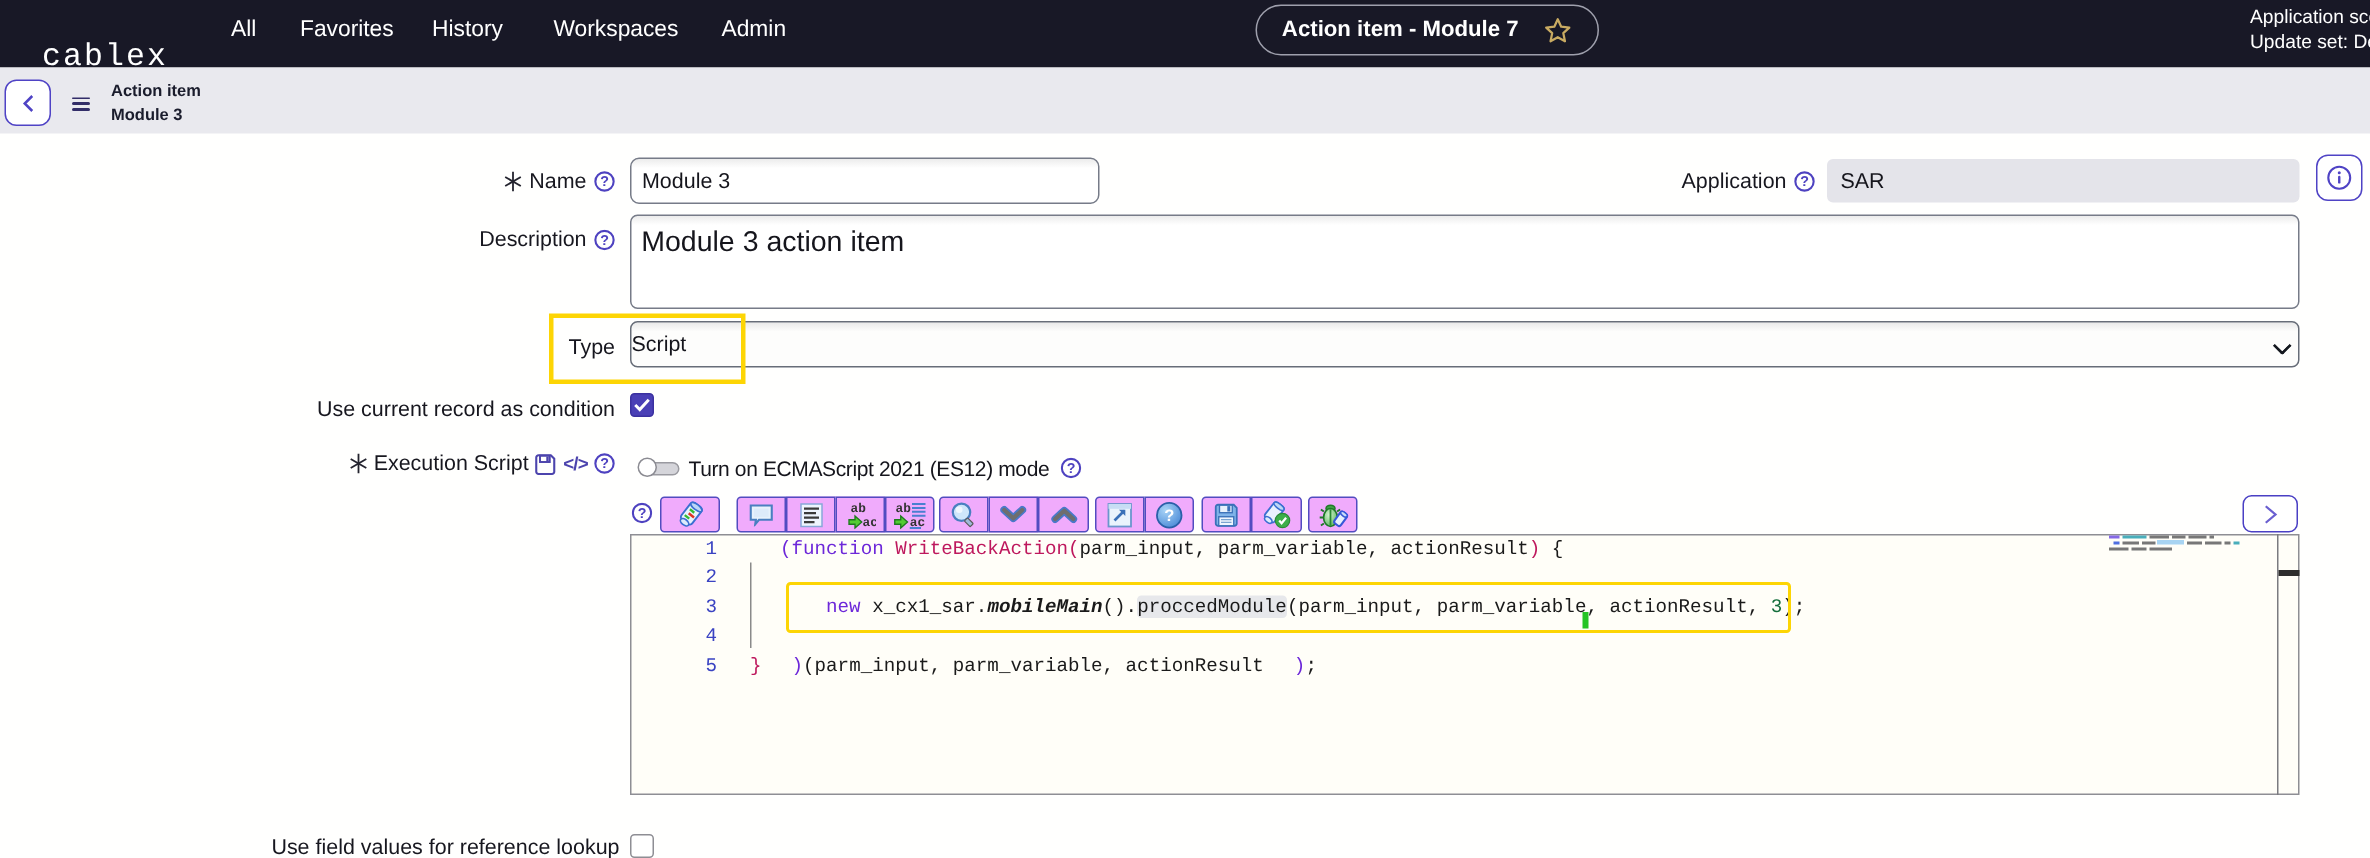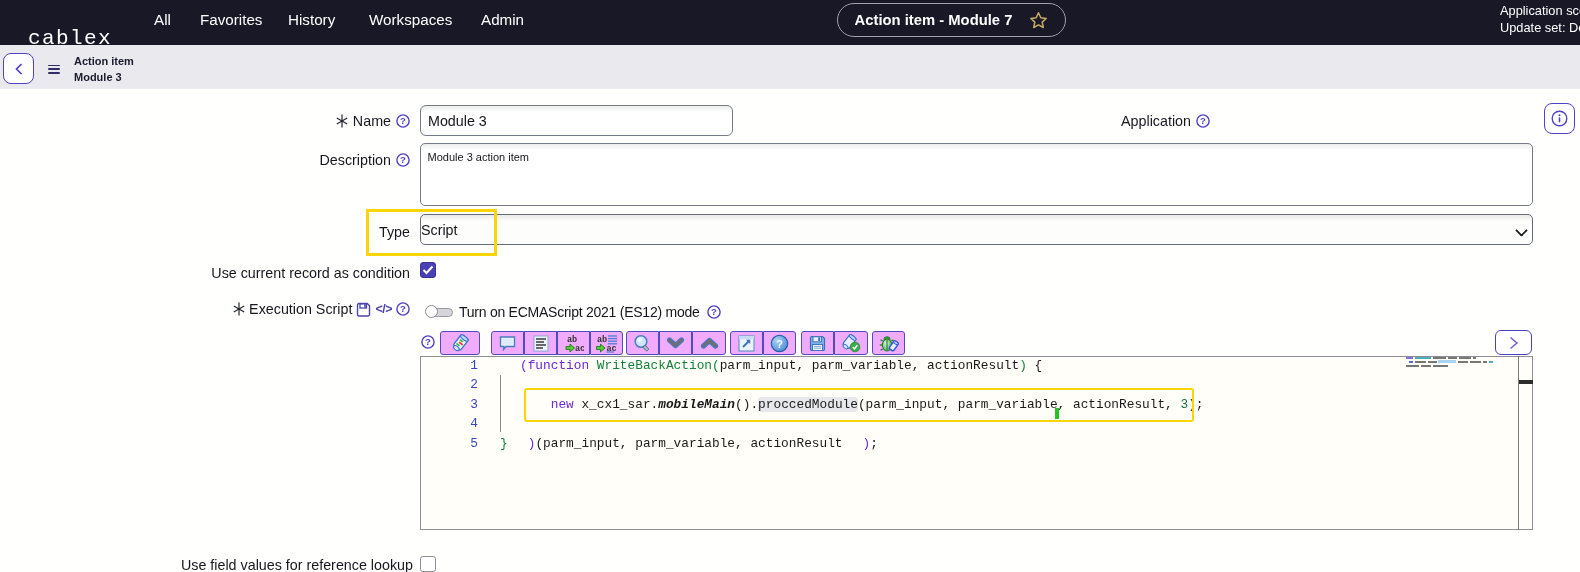--- a/index.html
+++ b/index.html
@@ -30,21 +30,21 @@
 
 
 .lbl { position:absolute; display:flex; align-items:center; justify-content:flex-end; gap:5px;
   font-size:14.3px; color:#17171f; white-space:nowrap; }
 .fld { position:absolute; font-size:14.3px; color:#15151c; display:flex; align-items:center; }
 .inpt { background:linear-gradient(#ececec, #fff 6px); border:1.2px solid #767b88; border-radius:6px; padding-left:7px; }
 #appfld { background:#e4e4ea; border-radius:4px; padding-left:9px; }
 #infobtn { position:absolute; left:1544px; top:103px; width:31px; height:31px; background:#fff;
   border:1.6px solid #4f43c5; border-radius:8px; display:flex; align-items:center; justify-content:center; }
 #descarea { position:absolute; left:420px; top:143px; width:1113px; height:63px; background:linear-gradient(#ececec, #fff 6px);
-  border:1.2px solid #767b88; border-radius:5px; font-size:11px; color:#15151c;
+  border:1.2px solid #767b88; border-radius:5px; font-size:19px; color:#15151c;
   padding:7px 0 0 6.5px; }
 #ybox1 { position:absolute; left:366px; top:209px; width:131px; height:47px; border:3px solid #fdd504; z-index:5; }
 #selbox { position:absolute; left:420px; top:214px; width:1113px; height:31px; background:linear-gradient(#e9e9e9, #fdfdfc 6px);
   border:1px solid #676d78; border-radius:5px; display:flex; align-items:center; 
   font-size:14.3px; color:#15151c; }
 #selchev { position:absolute; left:1517px; top:225.5px; width:9px; height:9px;
   border-right:2.6px solid #14181f; border-bottom:2.6px solid #14181f; transform:rotate(45deg); border-bottom-right-radius:2px; }
 .cbox { position:absolute; width:15.6px; height:15.6px; border-radius:3px; }
 #cb1 { left:420px; top:262px; background:#4a40b6; border:1px solid #3b31a0;
   display:flex; align-items:center; justify-content:center; }
@@ -67,21 +67,21 @@
   border:1.7px solid #4a40c4; border-radius:6px; display:flex; align-items:center; justify-content:center; }
 
 
 #editor { position:absolute; left:420px; top:356px; width:1113px; height:174px; background:#fffef8;
   border:1px solid #8e8e94; }
 #gut { position:absolute; left:420px; top:356px; width:58px; font-family:"Liberation Mono",monospace;
   font-size:12.8px; line-height:19.45px; text-align:right; color:#3a43c2; white-space:pre; }
 #code { position:absolute; left:500px; top:356px; font-family:"Liberation Mono",monospace;
   font-size:12.8px; line-height:19.45px; white-space:pre; color:#1a1a1a; }
 .kw { color:#6d28d9;margin-left:20px; }
-.fn { color:#15803d; }
+.fn { color:#be185d; }
 .num { color:#146e3c; }
 .selw { background:#e7e8eb; border-radius:3px; }
 #iguide { position:absolute; left:500px; top:375px; width:1px; height:57px; background:#8a8a8a; }
 #ybox2 { position:absolute; left:524px; top:387.5px; width:670px; height:34.5px; border:2.5px solid #fdd504;
   border-radius:3px; }
 #cursor { position:absolute; left:1055px; top:408px; width:3.5px; height:10.5px; background:#25c425; }
 .mmr { position:absolute; height:1.7px; }
 #sbline { position:absolute; left:1518px; top:356px; width:1px; height:174px; background:#7b7b80; }
 #sbthumb { position:absolute; left:1519px; top:380px; width:14px; height:3.6px; background:#2d2d2d; }
 </style>
@@ -135,20 +135,21 @@
   </div>
   <div class="fld inpt" style="left:420px; top:105px; width:313px; height:31px;">Module 3</div>
 
   <div class="lbl" style="left:1000px; top:113px; width:210px;">
     <span>Application</span>
     <svg width="14" height="14" viewBox="0 0 14 14">
         <circle cx="7" cy="7" r="6.1" fill="none" stroke="#4e42c0" stroke-width="1.4"></circle>
         <text x="7" y="10.3" text-anchor="middle" font-size="9.5" font-weight="bold" fill="#4e42c0">?</text>
       </svg>
   </div>
+  <div class="fld" id="appfld" style="left:1218px; top:106px; width:315px; height:29px;">SAR</div>
   <div id="infobtn">
       <svg width="17" height="17" viewBox="0 0 17 17">
         <circle cx="8.5" cy="8.5" r="7.3" fill="none" stroke="#4f43c5" stroke-width="1.4"></circle>
         <circle cx="8.5" cy="5.2" r="1" fill="#4f43c5"></circle>
         <rect x="7.7" y="7.2" width="1.6" height="5.2" rx="0.8" fill="#4f43c5"></rect>
       </svg>
     </div>
 
   <div class="lbl" style="left:100px; top:152px; width:310px;">
     <span>Description</span>

